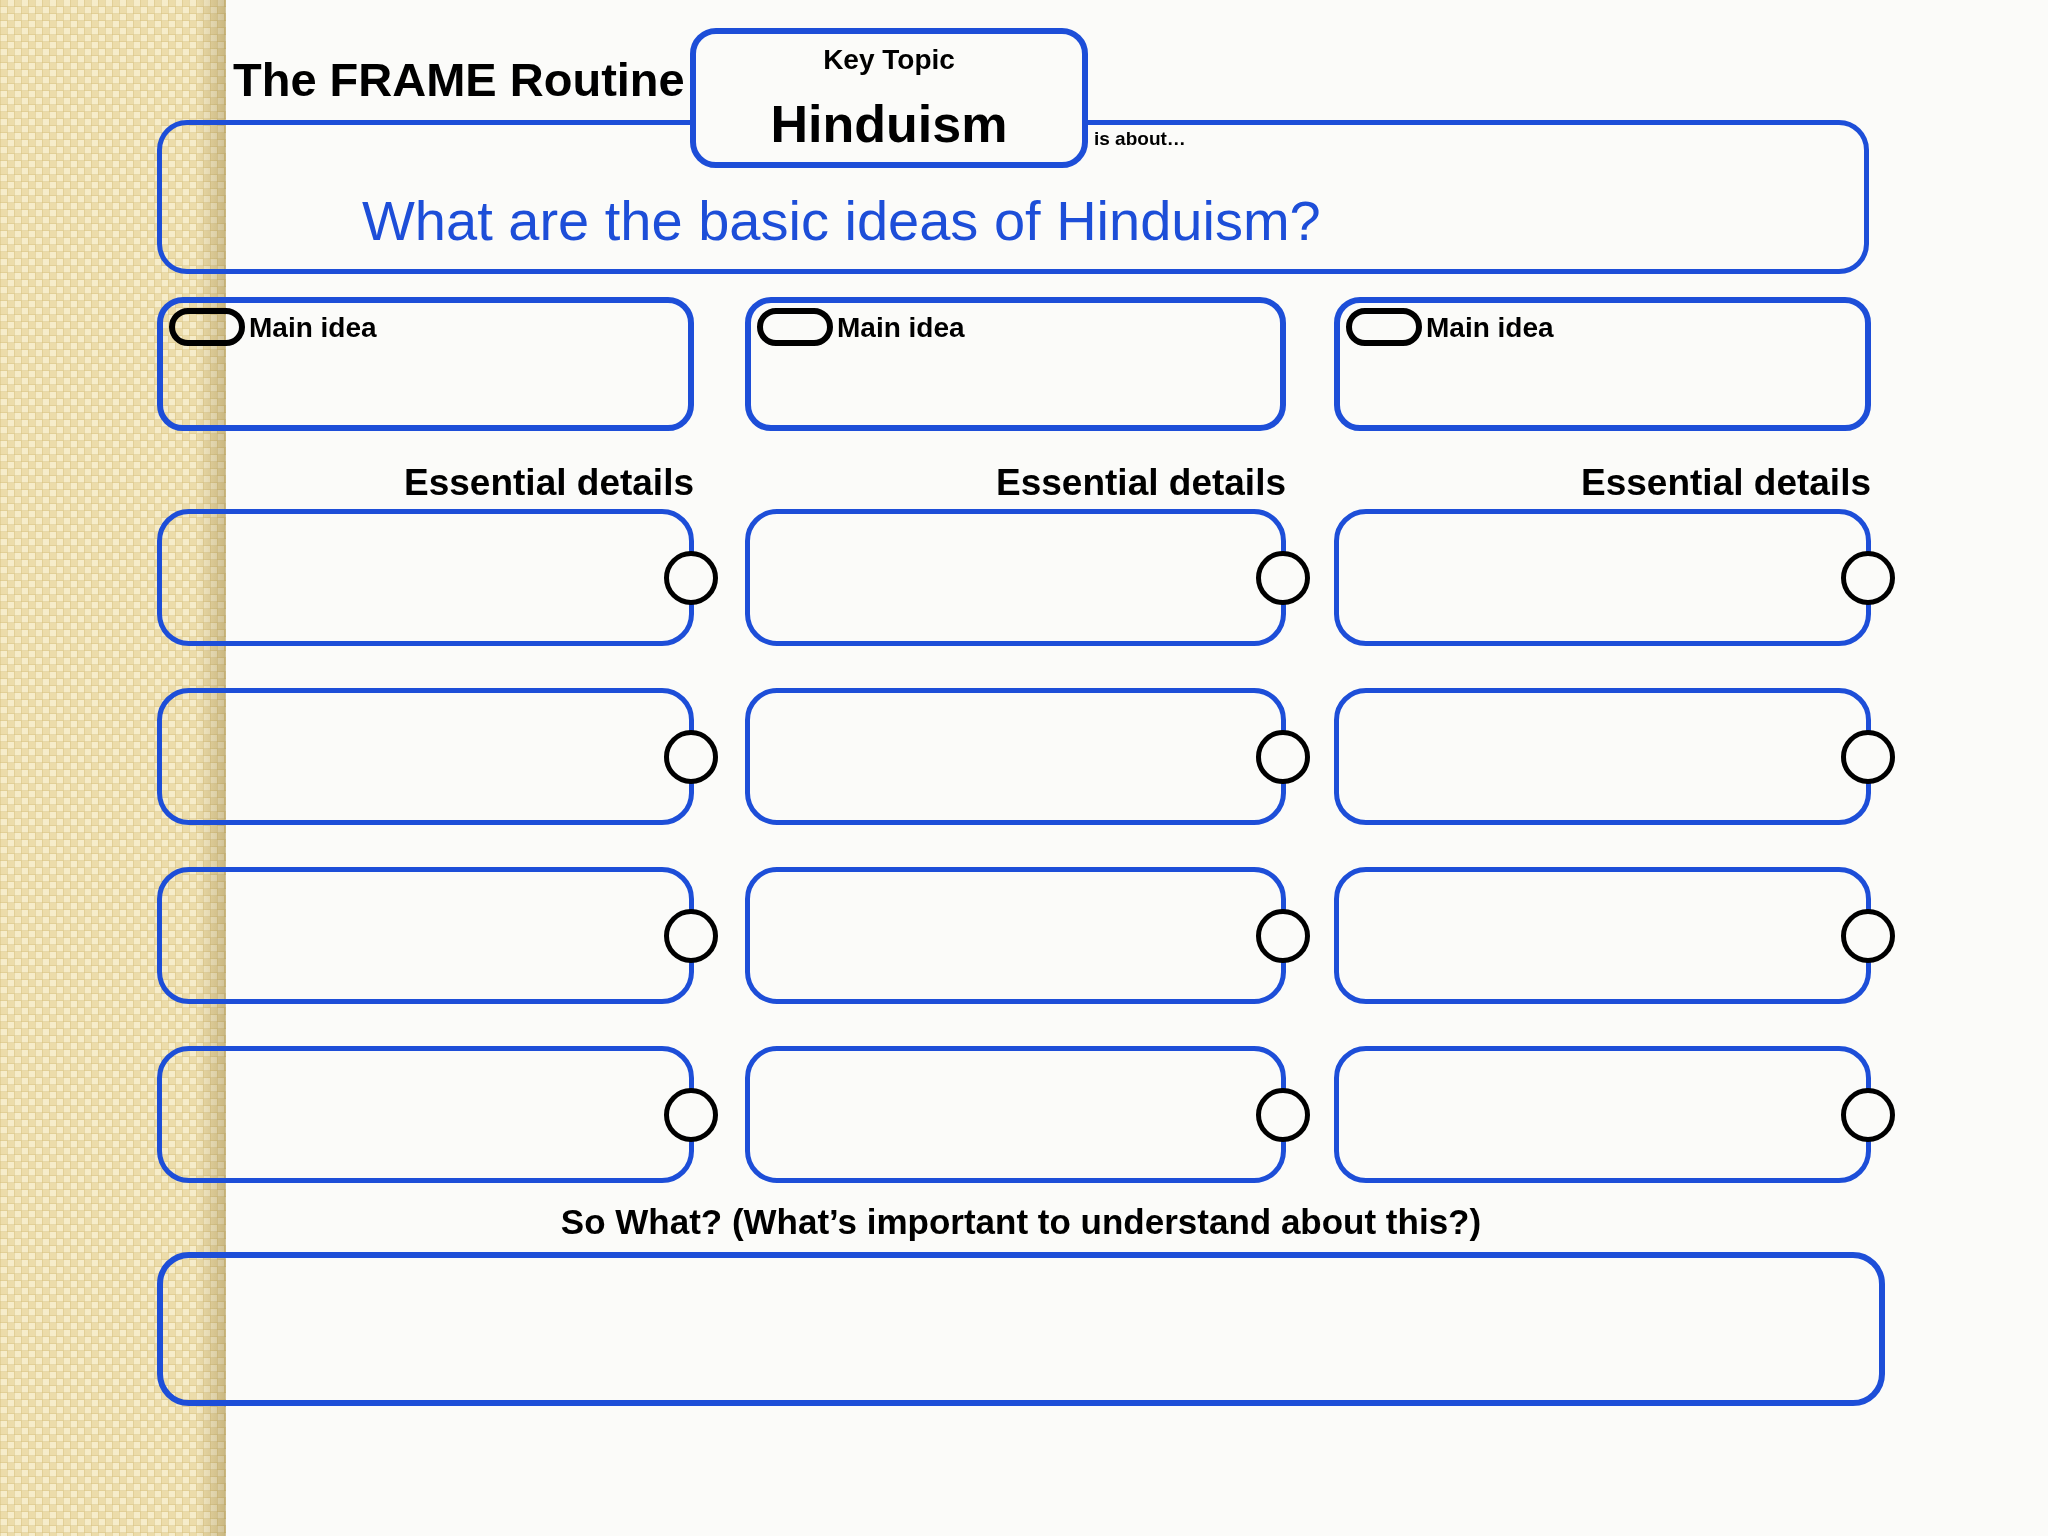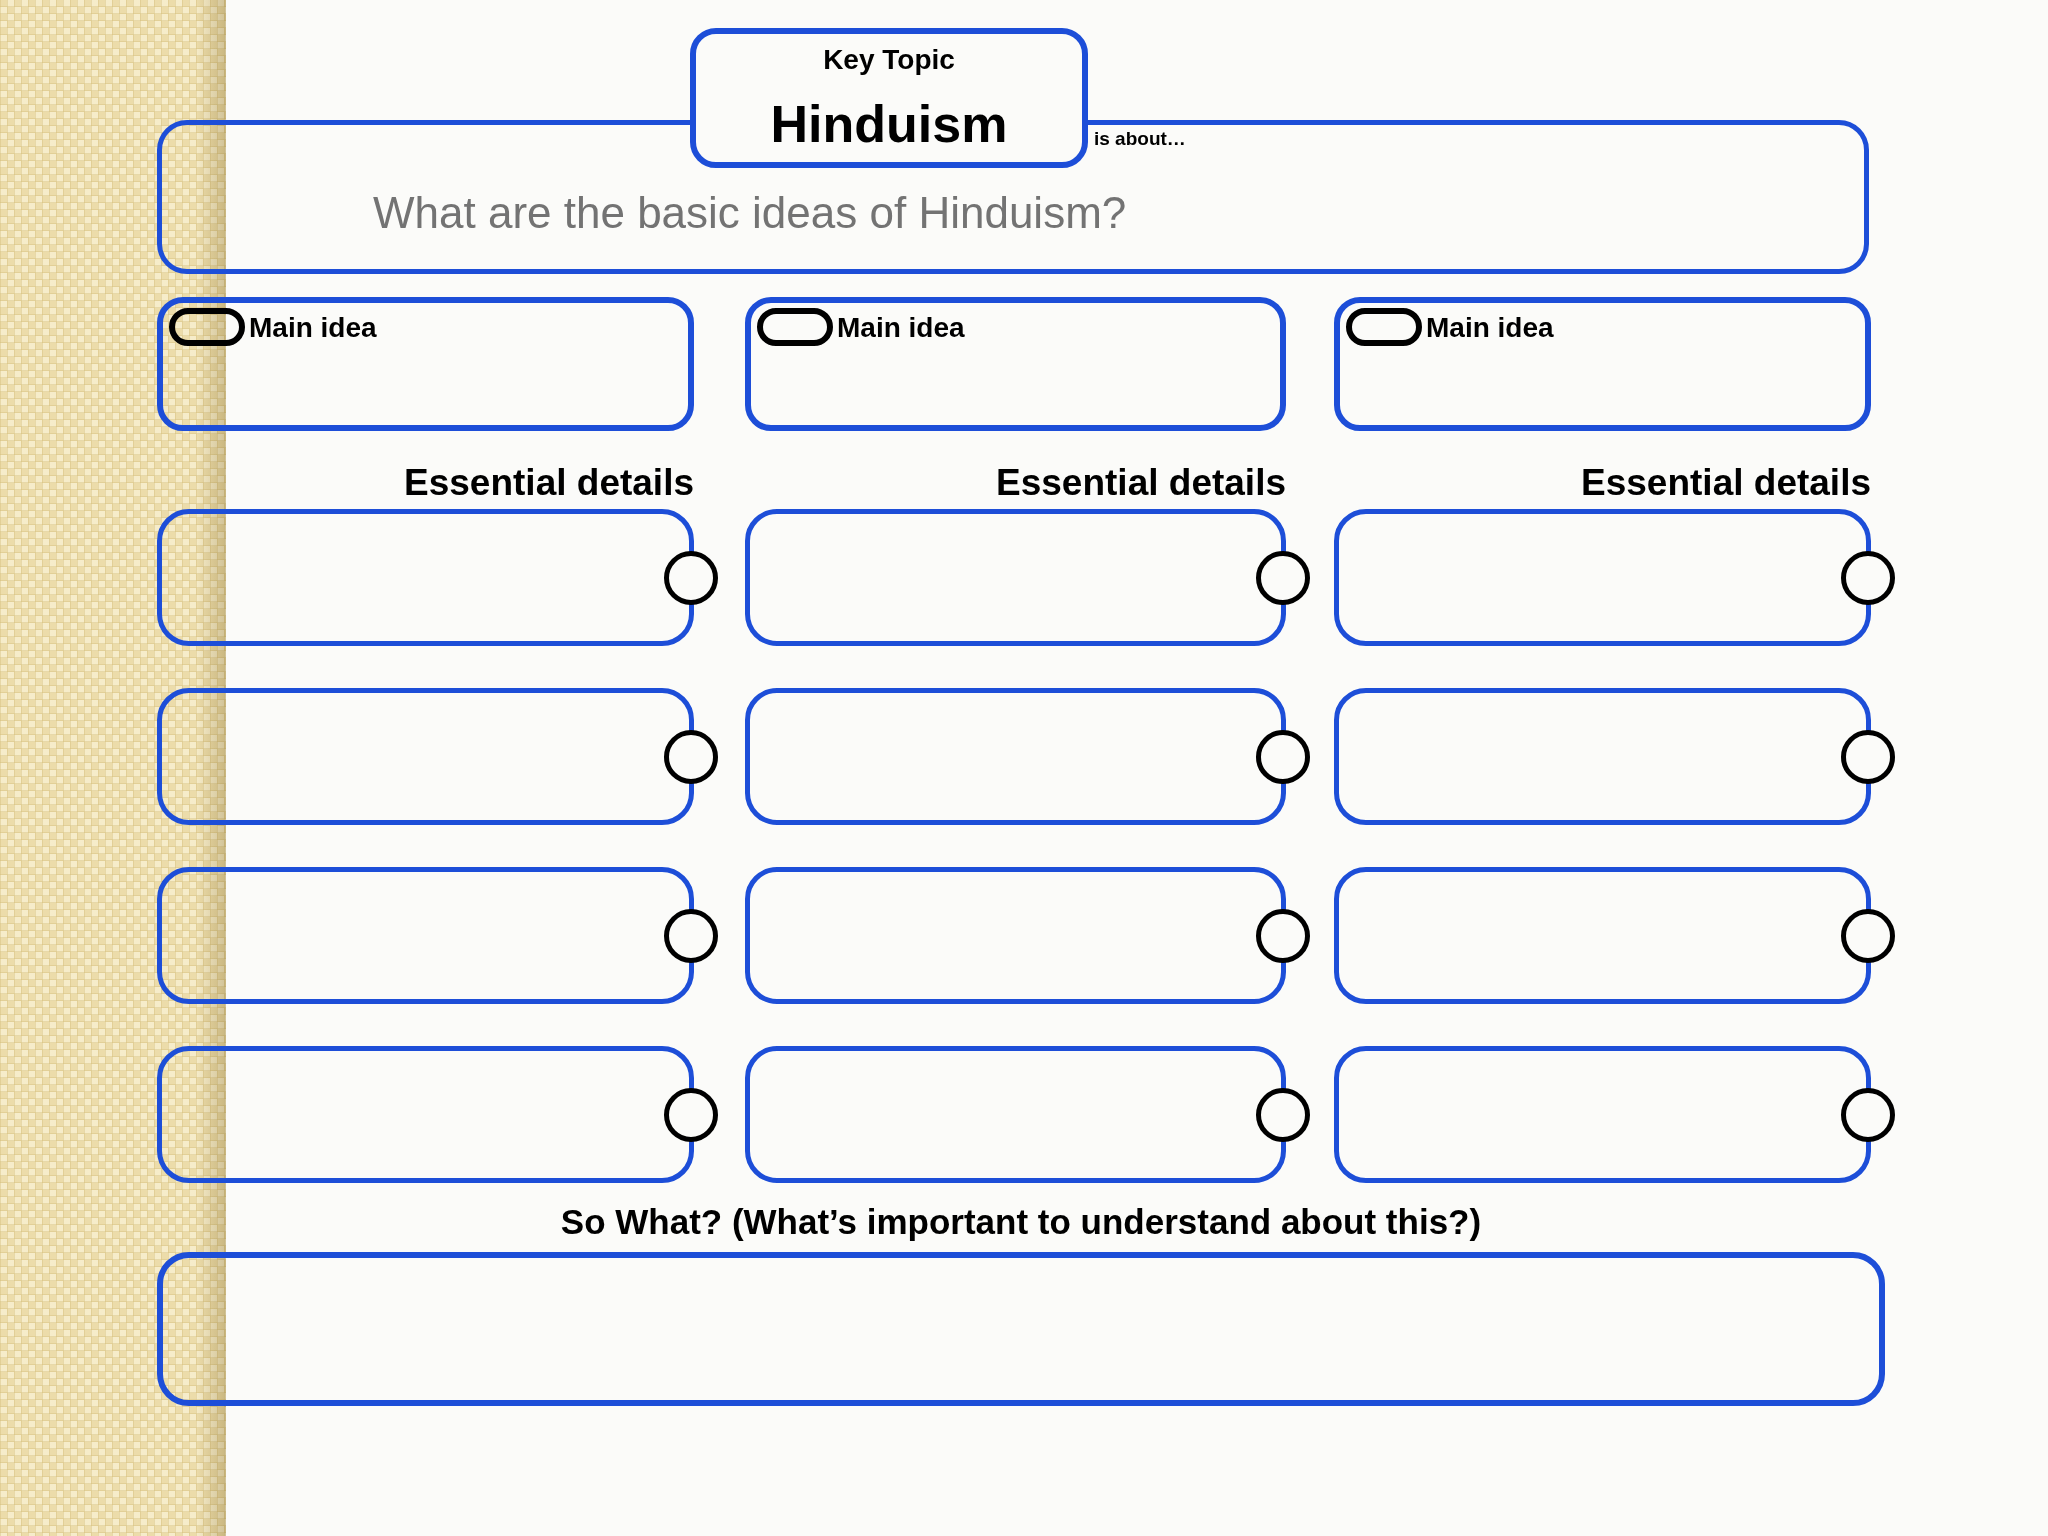--- a/index.html
+++ b/index.html
@@ -30,22 +30,22 @@
     font-size:47px; font-weight:bold; white-space:nowrap;
   }
 
   .box{
     position:absolute; box-sizing:border-box;
     border:5px solid #1d4ed8; border-radius:30px; background:transparent;gap:15px;
   }
 
   .big-box{ left:157px; top:120px; width:1712px; height:154px; z-index:1; }
   .question{
-    position:absolute; left:373px; top:188px; z-index:2;
-    font-size:44px; color:#737373; white-space:nowrap;
+    position:absolute; left:362px; top:188px; z-index:2;
+    font-size:56px; color:#1d4ed8; white-space:nowrap;
   }
 
   .key-topic{
     left:690px; top:28px; width:398px; height:140px;
     border-width:6px; border-radius:26px; background:#fbfbf9; z-index:3;
     display:flex; flex-direction:column; align-items:center; padding-top:10px;
   }
   .kt-label{ font-size:28px; font-weight:bold; }
   .kt-value{ font-size:52px; font-weight:bold; margin-top:3px; }
 
@@ -88,20 +88,21 @@
   .so-what-box{ left:157px; top:1252px; width:1728px; height:154px; border-width:6px; border-radius:32px; }
   .sw-value{ position:absolute; left:30px; top:18px; right:30px; font-size:28px; }
 </style>
 </head>
 <body>
 
 <div class="slide">
 
   <div class="stripe"></div>
 
+  <div class="title">The FRAME Routine</div>
 
   <div class="box big-box"></div>
   <div class="question">What are the basic ideas of Hinduism?</div>
 
   <div class="box key-topic">
     <div class="kt-label">Key Topic</div>
     <div class="kt-value">Hinduism</div>
   </div>
   <div class="is-about">is about…</div>
 

